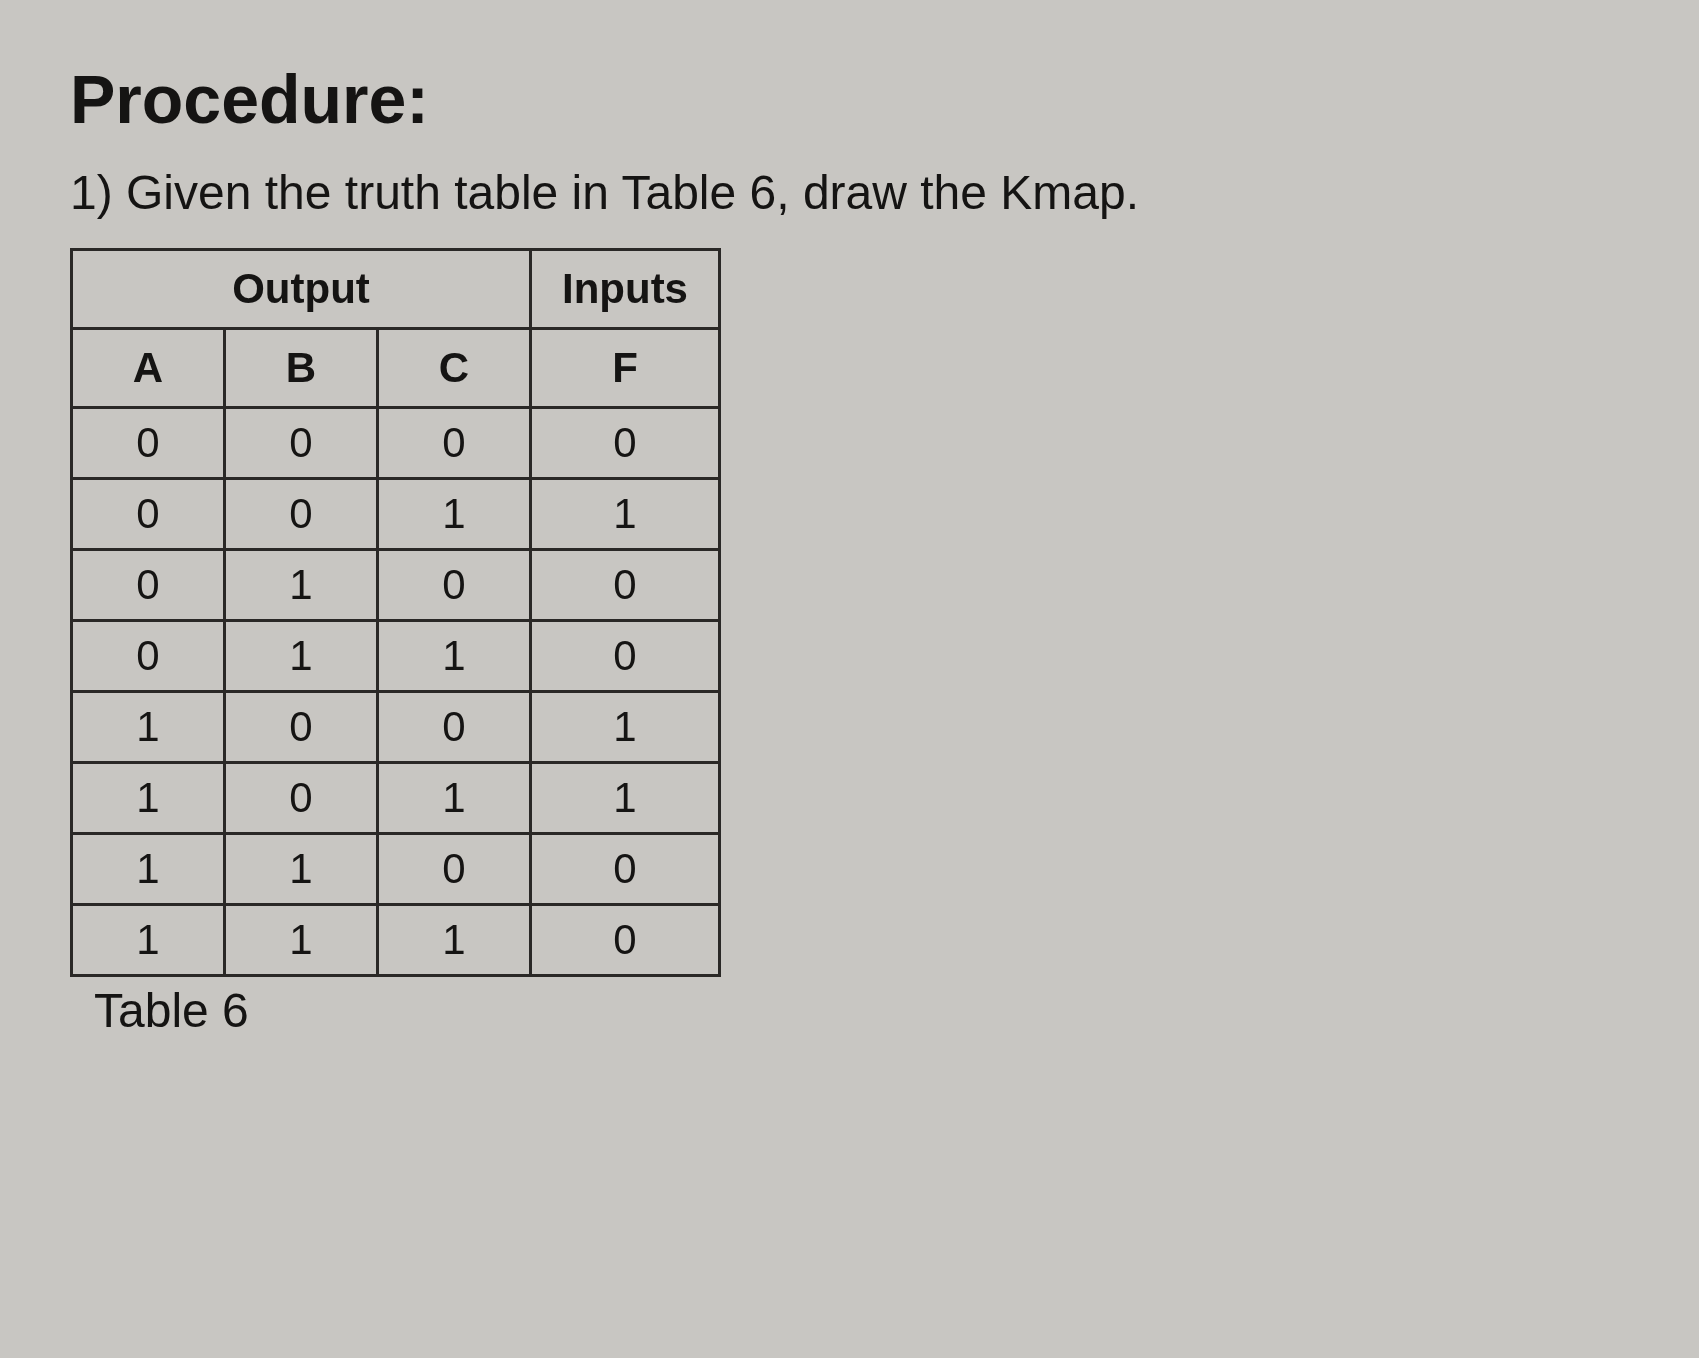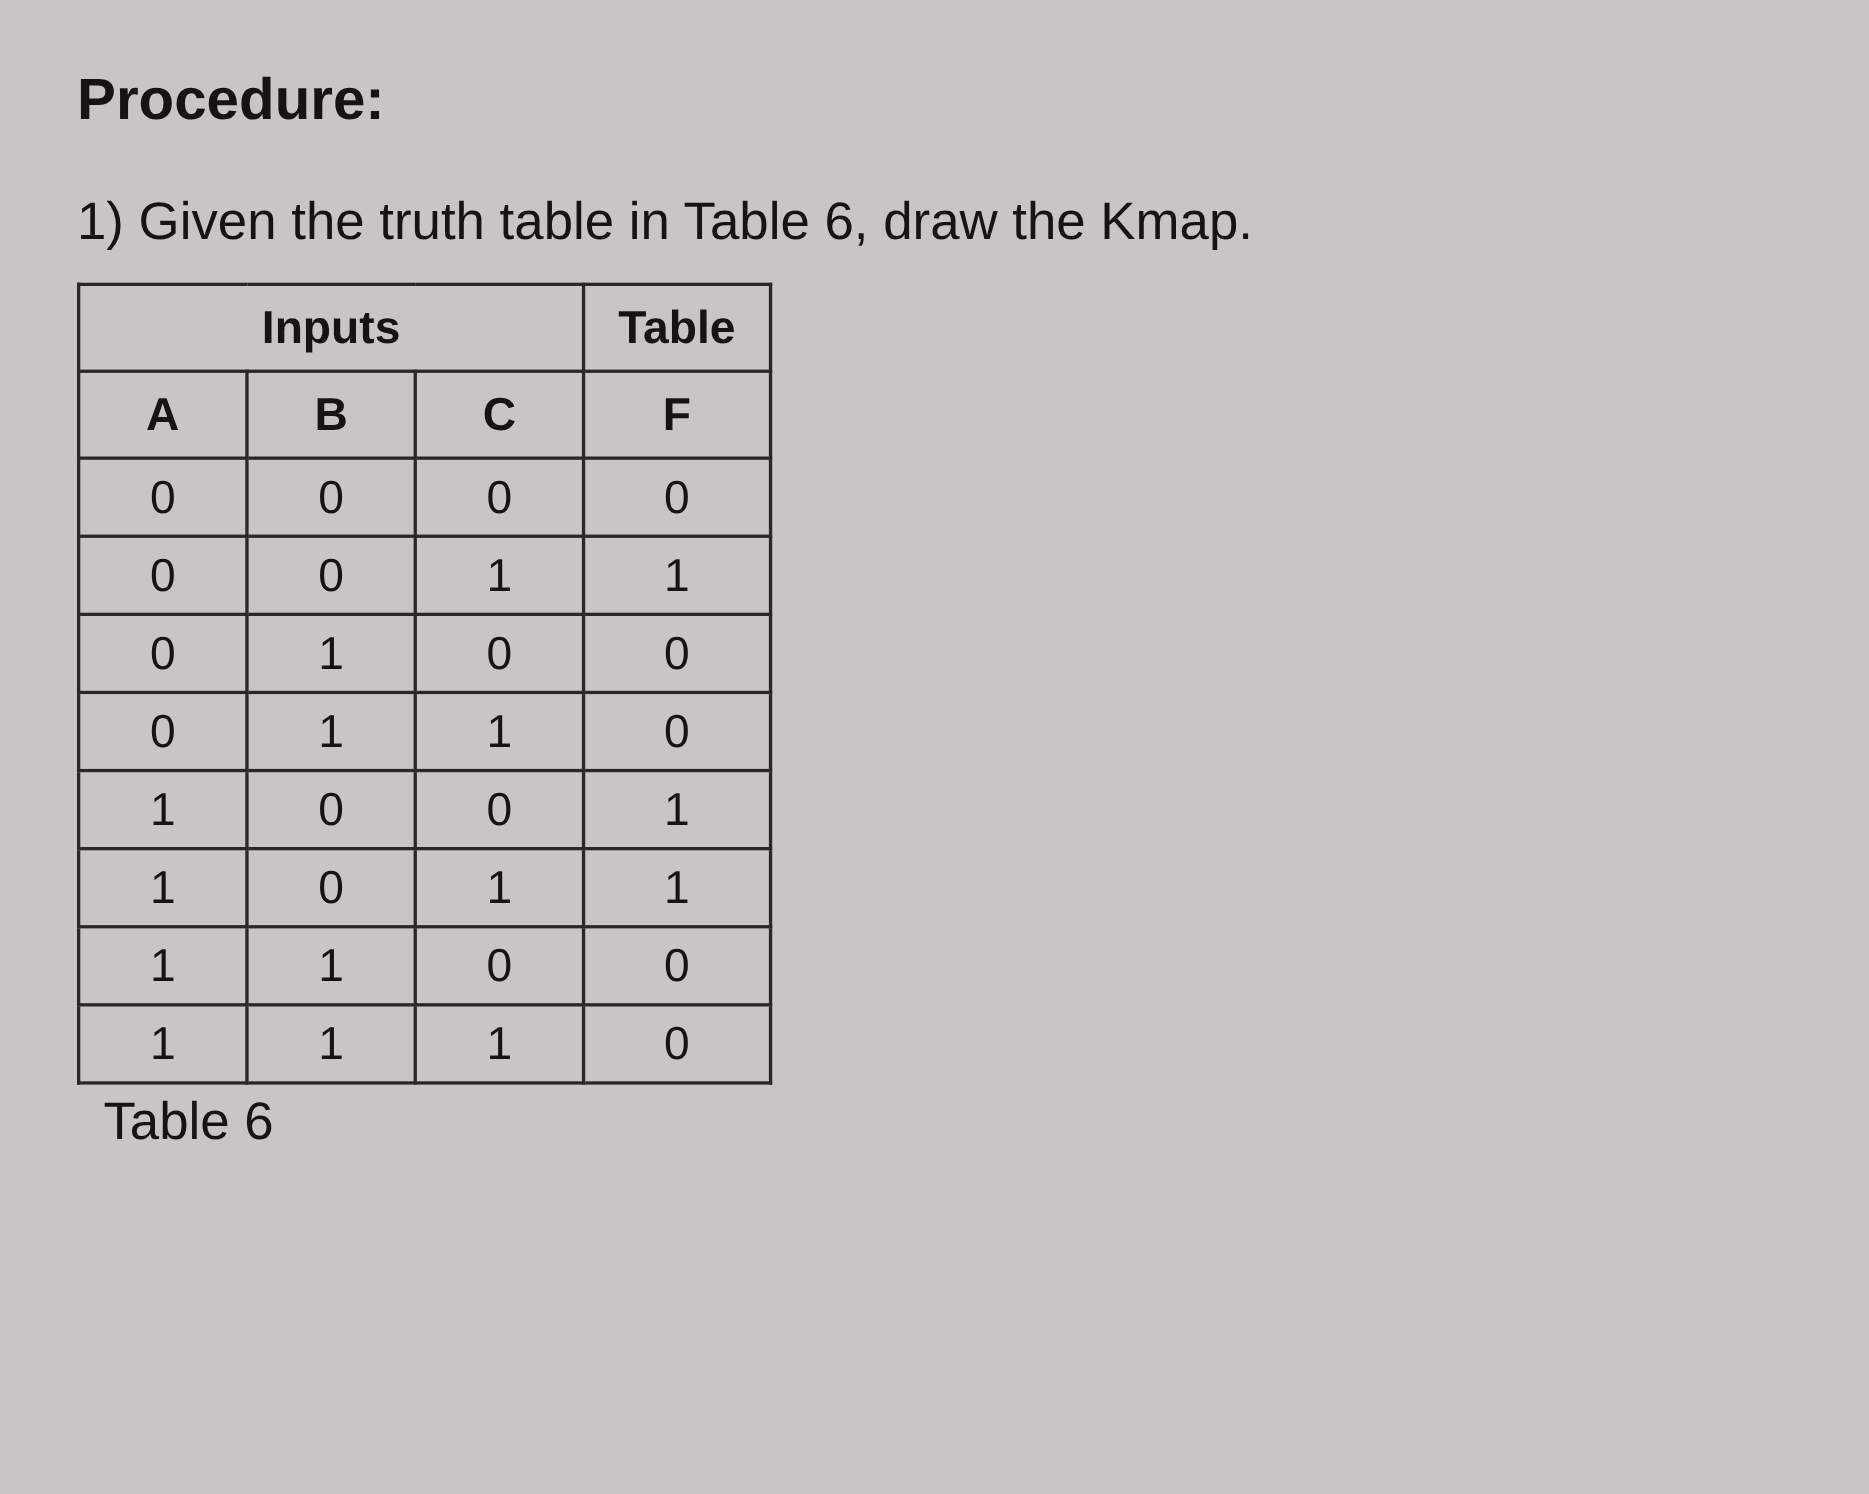--- a/index.html
+++ b/index.html
@@ -3,23 +3,23 @@
   <meta charset="utf-8">
   <style>
     body {
       margin: 0;
       padding: 60px 70px;
       background: #c8c6c2;
       font-family: Arial, Helvetica, sans-serif;
       color: #151413;
     }
     .heading {
-      font-size: 53px;
+      font-size: 68px;
       font-weight: bold;
-      margin-bottom: 50px;
+      margin-bottom: 24px;
     }
     .instruction {
       font-size: 48px;
       margin-bottom: 24px;
       line-height: 1.3;
     }
     .truth-table {
       border-collapse: collapse;
       font-size: 42px;
     }
@@ -48,22 +48,22 @@
 </head>
 <body>
 
 <div class="heading">Procedure:</div>
 
 <div class="instruction">1) Given the truth table in Table 6, draw the Kmap.</div>
 
 <table class="truth-table">
   <thead>
     <tr>
-      <th colspan="3" class="hdr-inputs">Inputs</th>
-      <th class="hdr-output">Table</th>
+      <th colspan="3" class="hdr-inputs">Output</th>
+      <th class="hdr-output">Inputs</th>
     </tr>
     <tr>
       <th class="col">A</th>
       <th class="col">B</th>
       <th class="col">C</th>
       <th class="col">F</th>
     </tr>
   </thead>
   <tbody>
     <tr>

